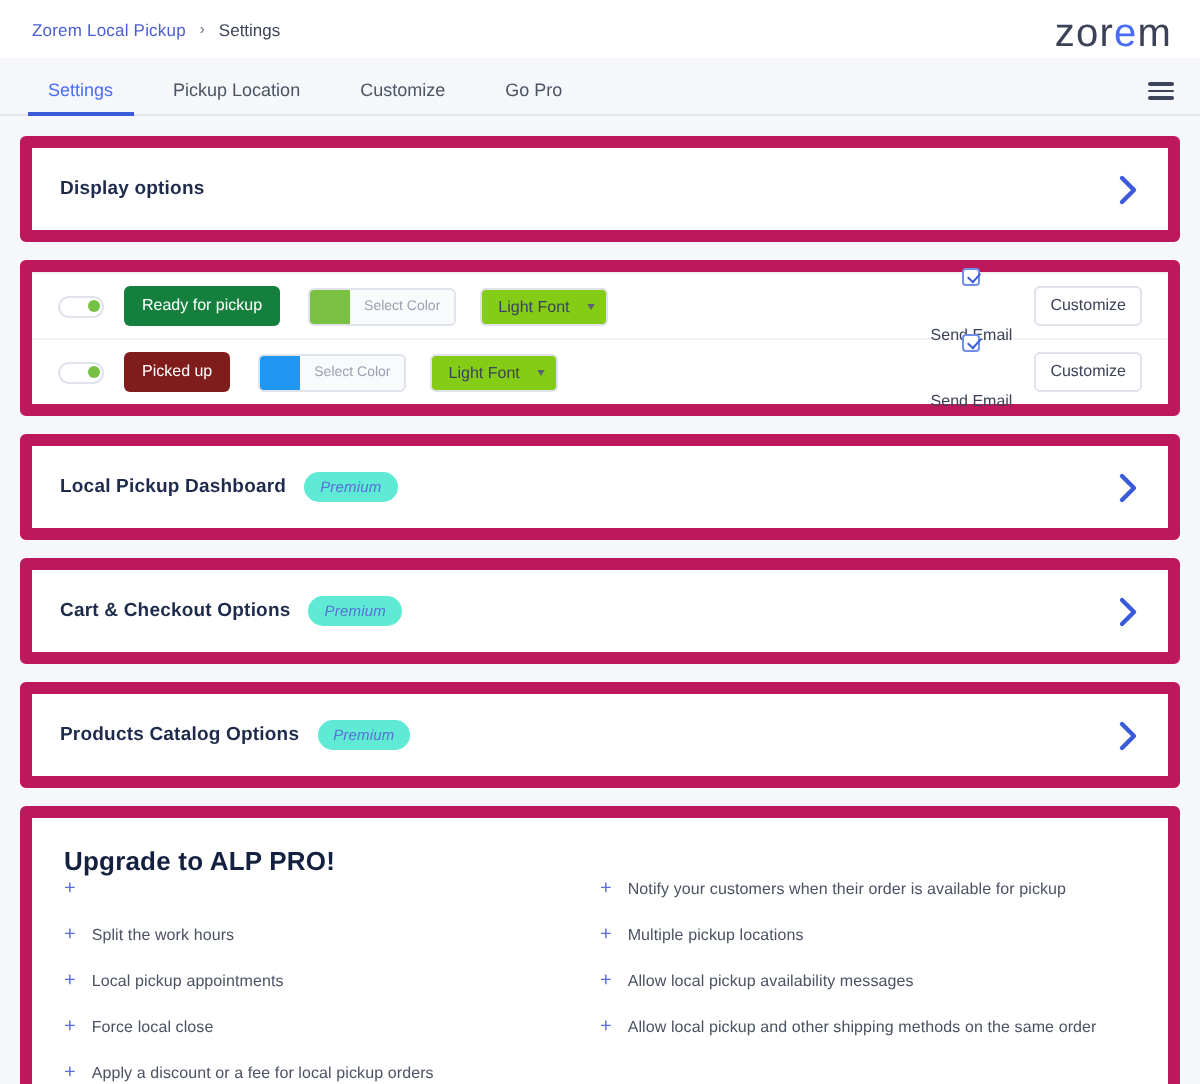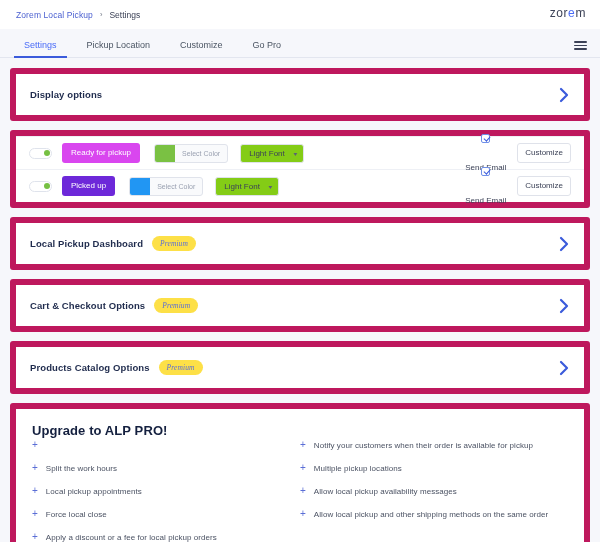--- a/index.html
+++ b/index.html
@@ -30,21 +30,21 @@
     margin: 0 7px;
   }
   .crumb-cur {
     font-size: 8.5px;
     color: #3c4257;
   }
   .logo {
     position: absolute;
     right: 14px;
     top: 6px;
-    font-size: 12px;
+    font-size: 20px;
     letter-spacing: .6px;
     color: #3c4257;
     font-weight: 400;
   }
   .logo .e { color: #4a6cf7; }
 
   
   .tabbar {
     height: 29px;
     background: #f6f7fb;
@@ -117,25 +117,24 @@
     top: 50%;
     transform: translateY(-50%);
     cursor: pointer;
     line-height: 0;
   }
   .badge-premium {
     margin-left: 9px;
     font-size: 7.5px;
     font-style: italic;
     color: #5b6ed6;
-    background: #fde047;
+    background: #5eead4;
     border-radius: 9px;
     padding: 2.5px 8px 3px 8px;
     letter-spacing: .1px;
-    font-family: Liberation Serif, serif;
   }
 
   .btn-primary {
     background: #3b5bdb;
     color: #ffffff;
     font-size: 8.5px;
     font-weight: bold;
     border: none;
     border-radius: 3px;
     padding: 6px 12px;
@@ -333,21 +332,21 @@
       </span>
     </div>
   </div>
 
   <div class="card">
 
     <div class="wf-row">
       <div class="toggle">
           <span class="knob"></span>
         </div>
-      <span class="status-chip" style="background:#d946ef">Ready for pickup</span>
+      <span class="status-chip" style="background:#15803d">Ready for pickup</span>
       <div class="swatch-wrap">
         <span class="swatch" style="background:#7ac143"></span>
         <span class="swatch-label">Select Color</span>
       </div>
       <div class="select-font">
         <span>Light Font</span>
         <span class="caret">▾</span>
       </div>
       <div class="wf-right">
         <label class="cb-wrap">
@@ -355,21 +354,21 @@
           <span class="cb-label">Send Email</span>
         </label>
         <button class="btn-ghost">Customize</button>
       </div>
     </div>
 
     <div class="wf-row">
       <div class="toggle">
           <span class="knob"></span>
         </div>
-      <span class="status-chip" style="background:#6d28d9">Picked up</span>
+      <span class="status-chip" style="background:#7f1d1d">Picked up</span>
       <div class="swatch-wrap">
         <span class="swatch" style="background:#2196f3"></span>
         <span class="swatch-label">Select Color</span>
       </div>
       <div class="select-font">
         <span>Light Font</span>
         <span class="caret">▾</span>
       </div>
       <div class="wf-right">
         <label class="cb-wrap">

